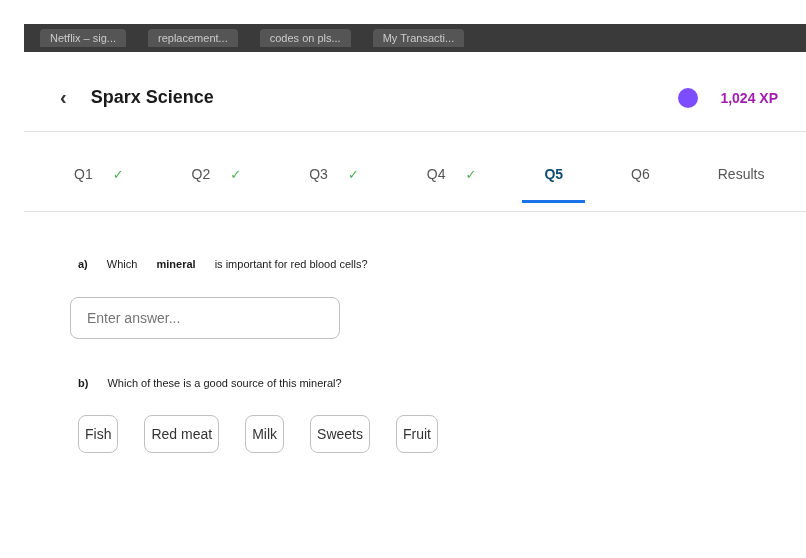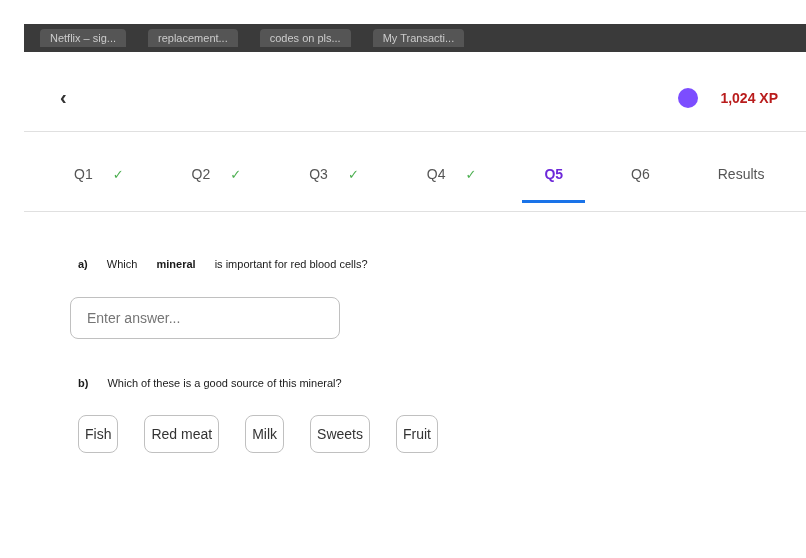--- a/index.html
+++ b/index.html
@@ -57,21 +57,21 @@
       font-size: 18px;
       font-weight: 700;
       color: #1a1a1a;
     }
     .xp-badge {
       display: flex;
       align-items: center;
       gap: 6px;
       font-size: 14px;
       font-weight: 600;
-      color: #b91c1c;
+      color: #a21caf;
     }
     .xp-icon {
       width: 20px;
       height: 20px;
       background: #7c4dff;
       border-radius: 50%;
       display: inline-block;
     }
 
     
@@ -87,21 +87,21 @@
       font-size: 14px;
       font-weight: 500;
       color: #555;
       cursor: pointer;
       display: flex;
       align-items: center;
       gap: 4px;
       border-bottom: 3px solid transparent;
     }
     .tab-item.active {
-      color: #6d28d9;
+      color: #0c4a6e;
       border-bottom: 3px solid #1a73e8;
       font-weight: 700;
     }
     .tab-item .check {
       color: #4caf50;
       font-size: 13px;
     }
 
     
     .main-content {
@@ -159,20 +159,21 @@
 <div class="browser-bar">
   <span class="browser-tab">Netflix – sig...</span>
   <span class="browser-tab">replacement...</span>
   <span class="browser-tab">codes on pls...</span>
   <span class="browser-tab">My Transacti...</span>
 </div>
 
 <div class="app-header">
   <div class="header-left">
     <span class="back-arrow">‹</span>
+    <span class="app-title">Sparx Science</span>
   </div>
   <div class="xp-badge">
     <span class="xp-icon"></span>
     <span>1,024 XP</span>
   </div>
 </div>
 
 <div class="tabs-bar" id="tabs-container">
 <div class="tab-item">
       <span>Q1</span>

